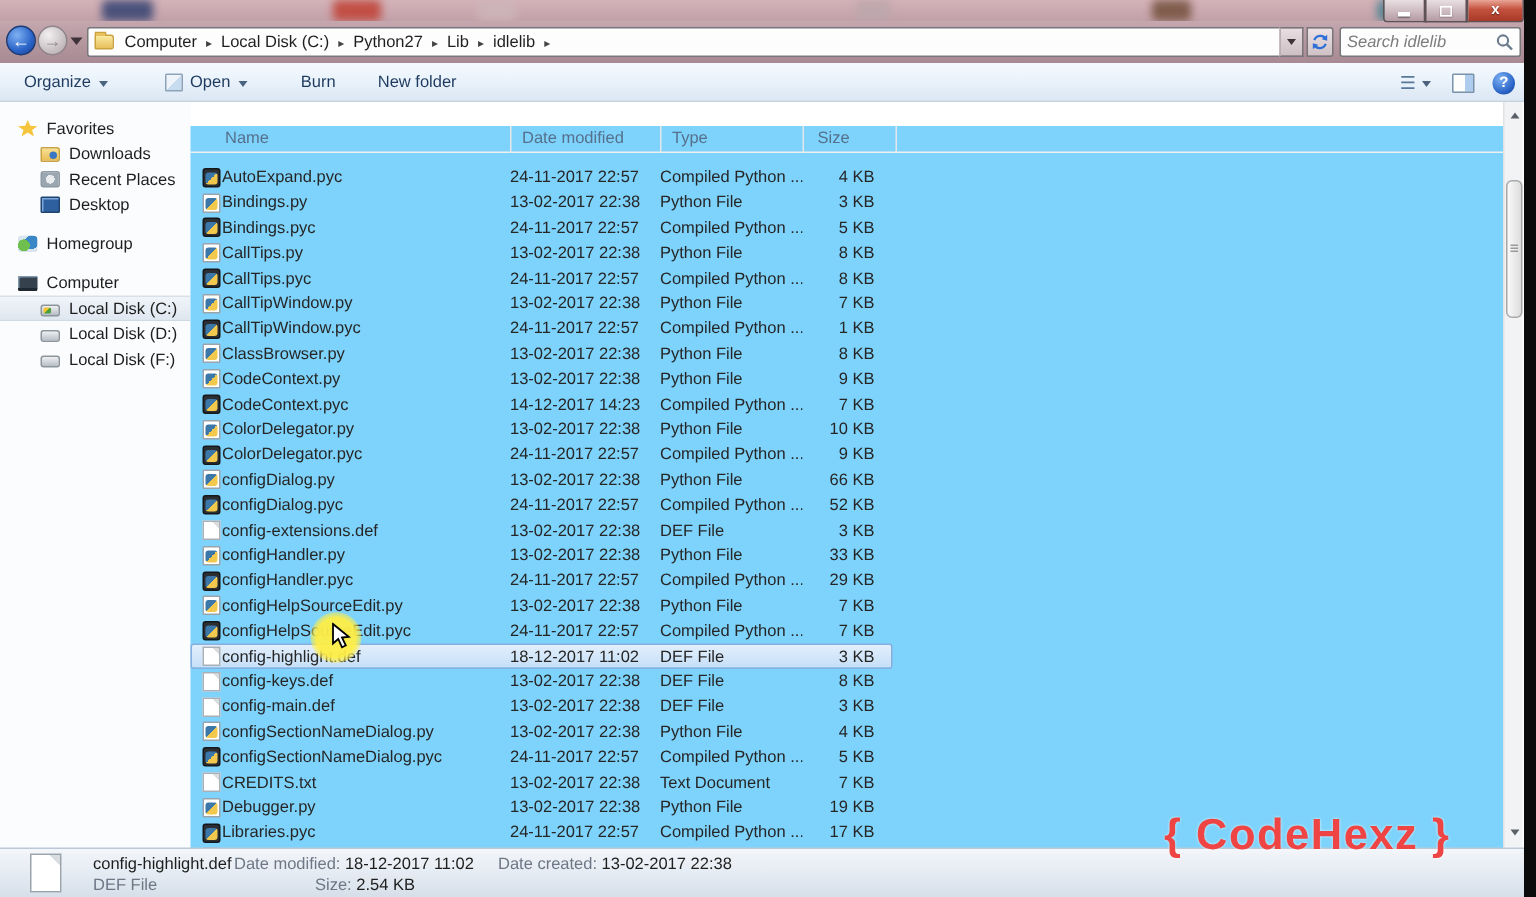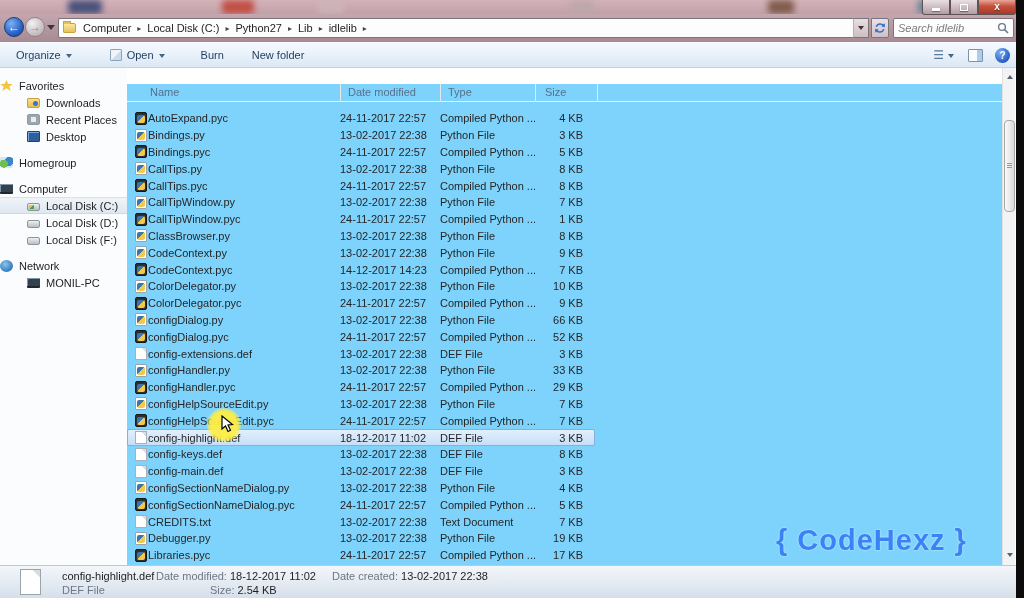--- a/index.html
+++ b/index.html
@@ -66,21 +66,21 @@
   .tb-right { position:absolute; right:14px; top:0; height:26px; display:flex; align-items:center; gap:12px; }
   .views-ico { color:#5a7a9a; font-size:12px; letter-spacing:-1px; }
   .preview-ico { width:15px; height:13px; border:1px solid #7a92aa; border-radius:1px; background:
     linear-gradient(90deg,#fdfdfd 60%, #aecdee 60%); }
   .help-ico { width:15px; height:15px; border-radius:50%; background:radial-gradient(circle at 35% 30%,#7db1f2,#2a64c8 65%,#173b85);
     color:#fff; font-weight:bold; font-size:10px; display:flex; align-items:center; justify-content:center; }
 
   
   .sidebar { position:absolute; left:0; top:68px; width:127px; height:497px; background:#fbfcfd; overflow:hidden; }
   .sb-section { margin-top:9px; margin-bottom:8px; }
-  .sb-row { display:flex; align-items:center; height:17px; padding-left:0; white-space:nowrap; color:#1e1e1e; }
+  .sb-row { display:flex; align-items:center; height:17px; padding-left:12px; white-space:nowrap; color:#1e1e1e; }
   .sb-row.child { padding-left:27px; }
   .sb-row.hl { background:linear-gradient(180deg,#f0f4f9,#dfe7f0); border-top:1px solid #d8e1ea; border-bottom:1px solid #cfd9e4; }
   .si { display:inline-block; width:13px; height:11px; margin-right:6px; flex:0 0 13px; position:relative; }
   .si-star { background:#f5c53c; clip-path:polygon(50% 0,63% 35%,100% 38%,72% 60%,82% 100%,50% 76%,18% 100%,28% 60%,0 38%,37% 35%); }
   .si-folder,.si-folder-down { background:linear-gradient(180deg,#f9e093,#e9bd55); border:1px solid #c9a242; border-radius:1px 2px 2px 1px; height:10px; }
   .si-folder-down::after { content:""; position:absolute; right:1px; bottom:1px; width:5px; height:5px; background:#3a76c4; border-radius:50%; }
   .si-recent { background:radial-gradient(circle,#e8ecef 40%,#9aa6b0 42%); border-radius:2px; border:1px solid #8d99a3; }
   .si-desktop { background:#2e5f9e; border:1px solid #1f4470; border-radius:1px;
     box-shadow:inset 1px 1px 0 #7ba7dd; }
   .si-doc { background:#fff; border:1px solid #9aa4ad; width:10px; height:12px; margin-left:2px; }
@@ -137,21 +137,21 @@
   .st-icon { position:absolute; left:20px; top:3px; width:21px; height:26px; background:#fff; border:1px solid #9aa4ad;
     background-image:linear-gradient(225deg,#d9dde0 0 5px,#fff 5px); }
   .st-name { position:absolute; left:62px; top:4px; color:#1e1e1e; }
   .st-type { position:absolute; left:62px; top:18px; color:#6d7785; }
   .st-pair { position:absolute; color:#6d7785; white-space:nowrap; }
   .st-pair b { color:#1e1e1e; font-weight:normal; margin-left:3px; }
   .p-mod { left:156px; top:4px; } .p-size { left:210px; top:18px; } .p-created { left:332px; top:4px; }
 
   
   .right-strip { position:absolute; left:1016px; top:0; width:8px; height:598px; background:#0b0b0b; }
-  .watermark { position:absolute; left:776px; top:524px; font-size:29px; font-weight:bold; color:#3b82f6;
+  .watermark { position:absolute; left:776px; top:541px; font-size:29px; font-weight:bold; color:#ef4444;
     letter-spacing:1px; text-shadow:0 0 2px rgba(255,255,255,.8); z-index:20; white-space:nowrap; }
   .cursor-hl { position:absolute; left:207px; top:408px; width:34px; height:34px; border-radius:50%;
     background:radial-gradient(circle,rgba(255,238,70,.95) 55%,rgba(255,238,70,.25) 75%,rgba(255,238,70,0) 100%); z-index:15; }
   .cursor-arrow { position:absolute; left:221px; top:415px; z-index:16; }
 </style>
 </head>
 <body>
 
 <div class="titlebar">
   <div class="blob" style="left:68px;width:34px;background:#2a3c6e;"></div>
@@ -280,30 +280,20 @@
       </div>
       <div class="sb-row child">
         <span class="si si-disk"></span>
         <span>Local Disk (D:)</span>
       </div>
       <div class="sb-row child">
         <span class="si si-disk"></span>
         <span>Local Disk (F:)</span>
       </div>
     </div>
-    <div class="sb-section">
-      <div class="sb-row">
-        <span class="si si-network"></span>
-        <span>Network</span>
-      </div>
-      <div class="sb-row child">
-        <span class="si si-pc"></span>
-        <span>MONIL-PC</span>
-      </div>
-    </div>
   </div>
 
 <div class="filelist">
   <div class="col-headers">
     <span class="col-h" style="left:23px;">Name</span>
     <span class="col-h" style="left:221px;">Date modified</span>
     <span class="col-h" style="left:321px;">Type</span>
     <span class="col-h" style="left:418px;">Size</span>
     <span class="col-sep" style="left:213px;"></span>
     <span class="col-sep" style="left:313px;"></span>

